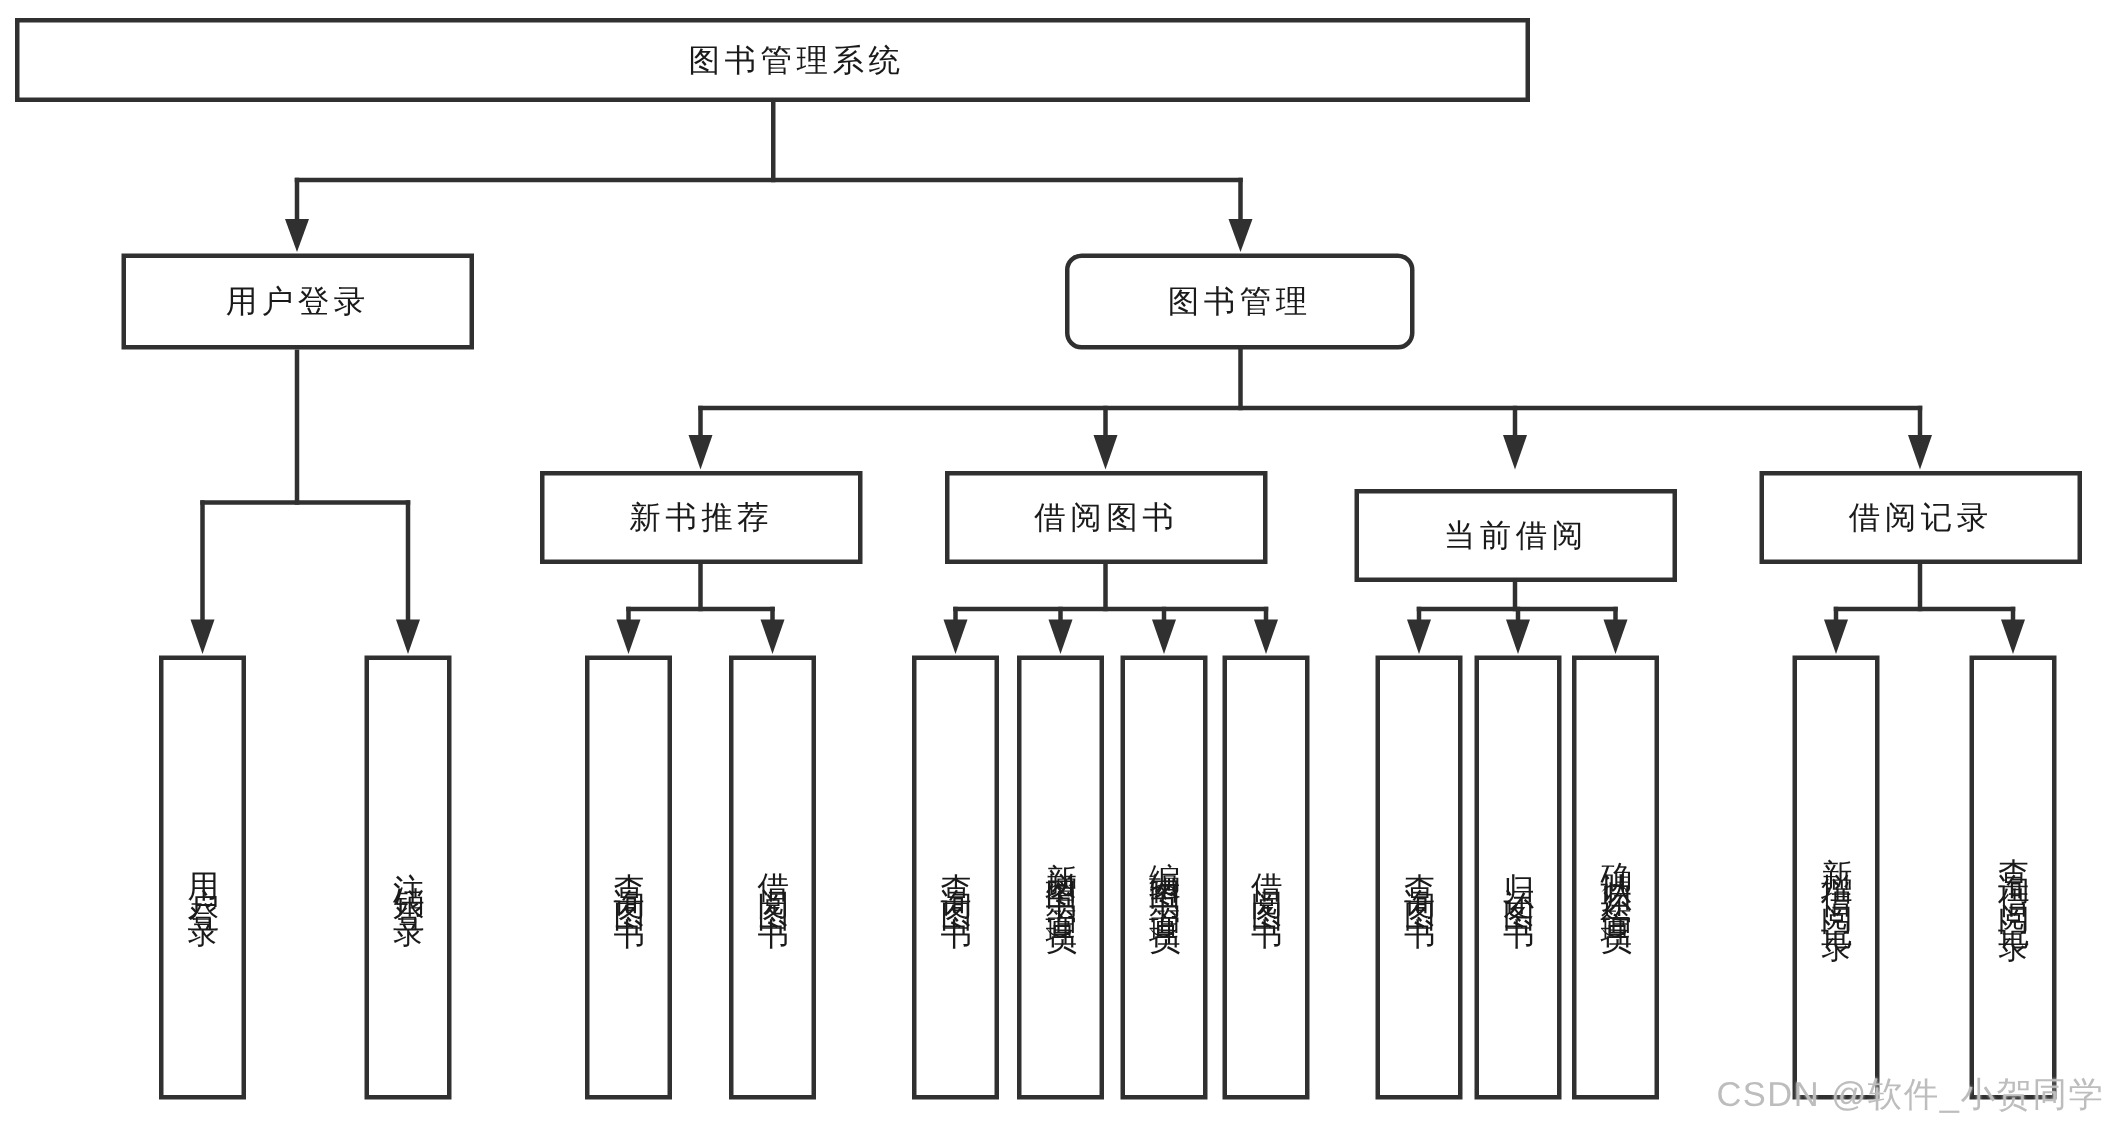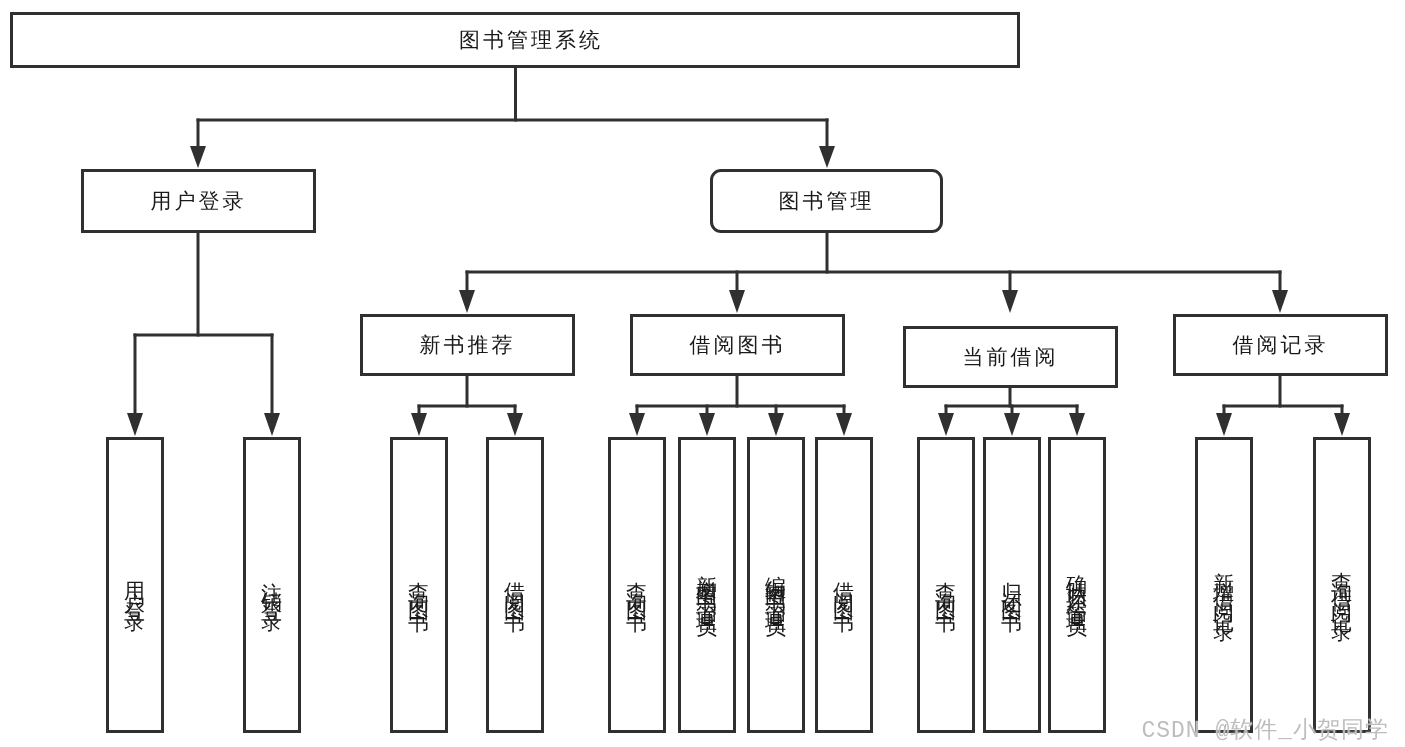--- a/index.html
+++ b/index.html
@@ -45,29 +45,28 @@
     font-size: 21px;
     letter-spacing: 10px;
     line-height: 1;
     white-space: nowrap;
   }
   .v-box.long {
     letter-spacing: 6px;
   }
   #watermark {
     position: absolute;
-    right: 16px;
+    right: 2px;
     bottom: 2px;
     font-size: 23px;
     color: var(--watermark, #bdbdbd);
     text-shadow: 0 0 2px rgba(255,255,255,0.9);
     letter-spacing: 1px;
     z-index: 3;
     white-space: nowrap;
-    font-family: Liberation Mono, monospace;
   }
 </style>
 </head>
 <body>
 
 <div id="stage">
 
   <svg id="wires" viewBox="0 0 1405 747" xmlns="http://www.w3.org/2000/svg">
     <g stroke="currentColor" stroke-width="3" fill="none" stroke-linecap="square">
 

